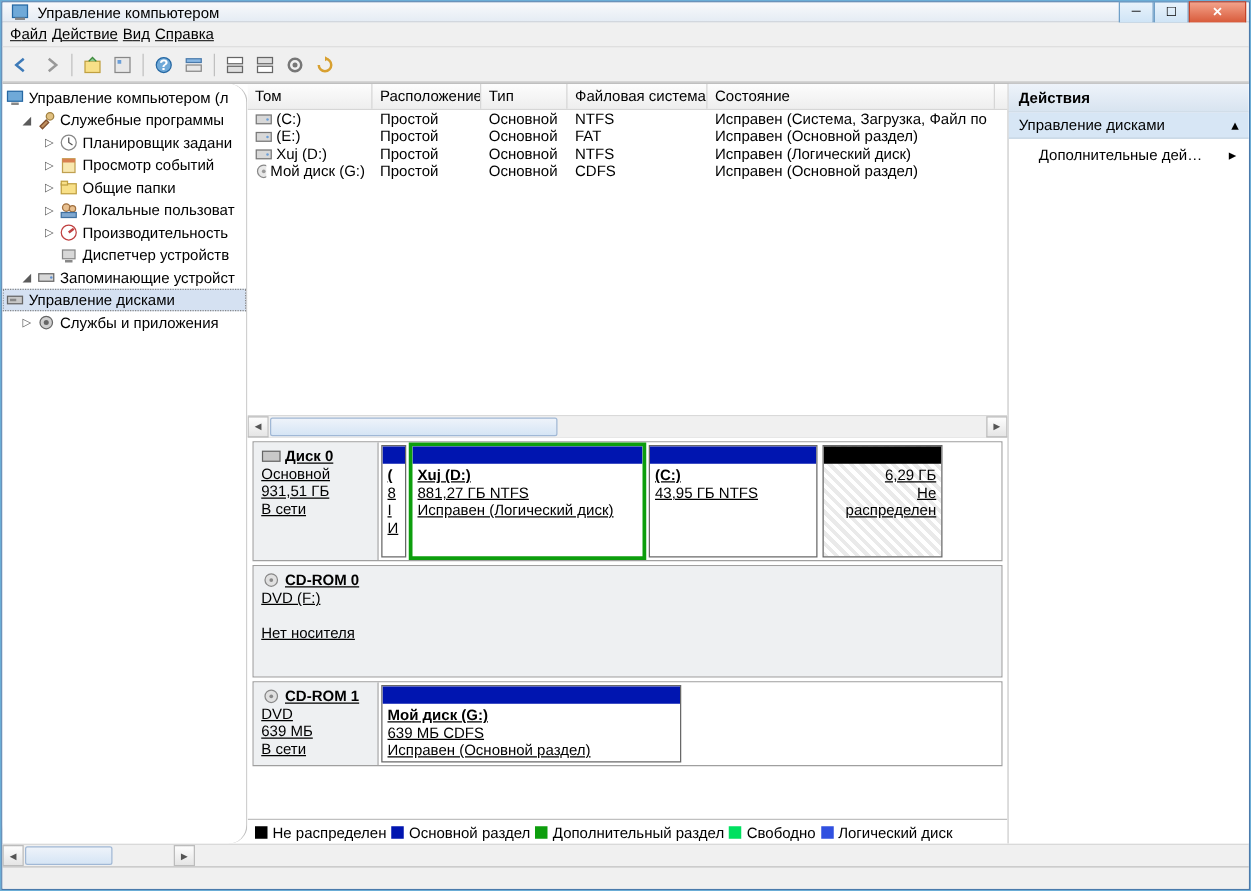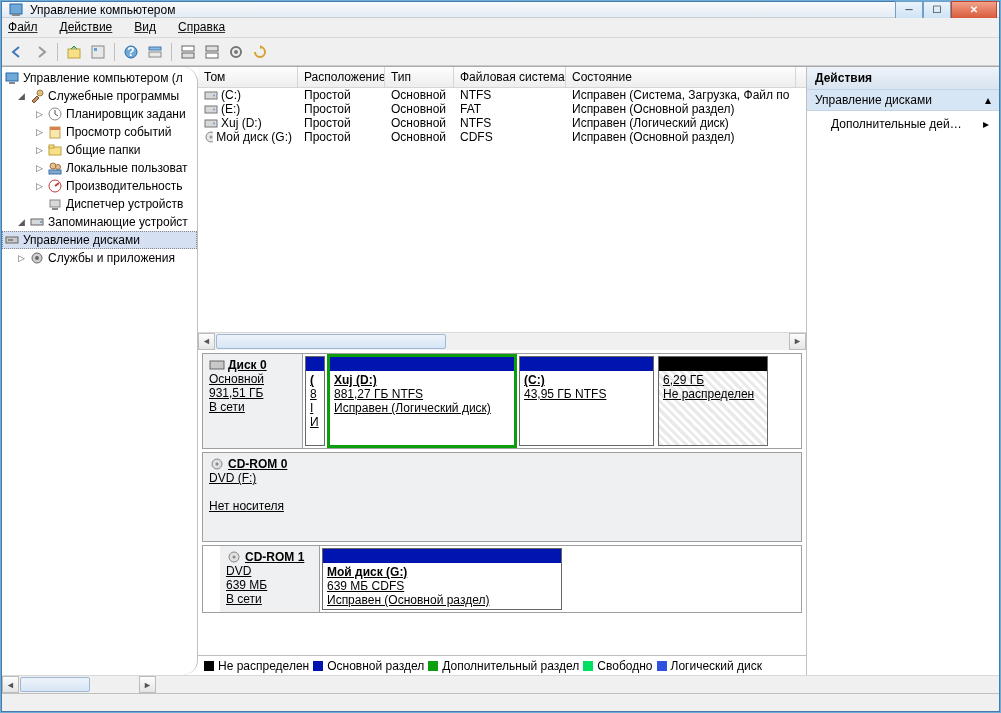--- a/index.html
+++ b/index.html
@@ -5,21 +5,21 @@
 * { box-sizing: border-box; margin: 0; padding: 0; font-family: 'Segoe UI', Tahoma, sans-serif; font-size: 12px; }
 body { background: #6badd6; padding: 1px; width: 1001px; height: 713px; overflow: hidden; }
 .window { width: 100%; height: 100%; background: #f0f0f0; border: 1px solid #4a7aab; display: flex; flex-direction: column; }
 .titlebar { height: 16px; background: linear-gradient(to bottom, #f8f9fb, #e5ecf4); display: flex; align-items: center; padding: 0 2px 0 6px; border-bottom: 1px solid #c9d0d8; }
 .titlebar-icon { width: 16px; height: 16px; margin-right: 6px; }
 .titlebar-text { flex: 0 0 auto; }
 .titlebar-spacer { flex: 1; }
 .winbtns { display: flex; gap: 0; }
 .winbtn { width: 28px; height: 18px; border: 1px solid #70a0c8; background: linear-gradient(to bottom, #e9f3fb, #cfe4f6); display: flex; align-items: center; justify-content: center; font-size: 10px; }
 .winbtn.close { width: 46px; background: linear-gradient(to bottom, #f3a28a, #d85a3a); border-color: #c74327; color: #fff; font-weight: bold; }
-.menubar { height: 20px; background: #f0f0f0; padding: 2px 6px; display: flex; gap: 22px; border-bottom: 1px solid #d9d9d9; }
+.menubar { height: 20px; background: #f0f0f0; padding: 2px 6px; display: flex; gap: 4px; border-bottom: 1px solid #d9d9d9; }
 .menubar span { text-decoration: underline; text-decoration-color: #333; text-underline-offset: 1px; cursor: pointer; }
 .menubar span::first-letter { text-decoration: none; }
 .toolbar { height: 28px; background: #f0f0f0; padding: 2px 4px; display: flex; align-items: center; gap: 2px; border-bottom: 1px solid #ccc; }
 .tbico { width: 22px; height: 22px; display: inline-flex; align-items: center; justify-content: center; border: 1px solid transparent; }
 .tbsep { width: 1px; height: 18px; background: #c0c0c0; margin: 0 3px; }
 .content { flex: 1; display: flex; border-top: 1px solid #a9a9a9; background: #fff; overflow: hidden; }
 .left-pane { width: 196px; border-right: 1px solid #c0c0c0; background: #fff; overflow: hidden; padding: 2px 0; border-radius: 15px; }
 .tree { font-size: 12px; }
 .tree-item { display: flex; align-items: center; padding: 1px 2px; white-space: nowrap; cursor: pointer; }
 .tree-item .expander { width: 11px; text-align: center; color: #5b5b5b; font-size: 9px; margin-right: 2px; }
@@ -376,21 +376,21 @@
                     <div>Исправен (Логический диск)</div>
                   </div>
                 </div>
                 <div class="part" style="width: 135px;">
                   <div class="part-header hdr-darkblue"></div>
                   <div class="part-body">
                     <div class="pname">(C:)</div>
                     <div>43,95 ГБ NTFS</div>
                   </div>
                 </div>
-                <div class="part unalloc" style="width: 110px;">
+                <div class="part unalloc" style="width: 96px; text-align: right;">
                   <div class="part-header hdr-black"></div>
                   <div class="part-body">
                     <div class="pname"></div>
                     <div>6,29 ГБ</div>
                     <div>Не распределен</div>
                   </div>
                 </div>
               </div>
           </div>
 
@@ -402,21 +402,21 @@
                     <circle cx="8" cy="6" r="1.5" fill="#888"></circle>
                   </svg>
                   <span>CD-ROM 0</span>
                 </div>
               <div>DVD (F:)</div>
               <div style="height:14px"></div>
               <div>Нет носителя</div>
             </div>
           </div>
 
-          <div class="disk-row" style="height:68px;padding-left:17px;">
+          <div class="disk-row" style="height:68px;">
             <div class="disk-info">
               <div class="dname">
                   <svg width="16" height="12">
                     <circle cx="8" cy="6" r="5" fill="#e0e0e0" stroke="#888"></circle>
                     <circle cx="8" cy="6" r="1.5" fill="#888"></circle>
                   </svg>
                   <span>CD-ROM 1</span>
                 </div>
               <div>DVD</div>
               <div>639 МБ</div>

